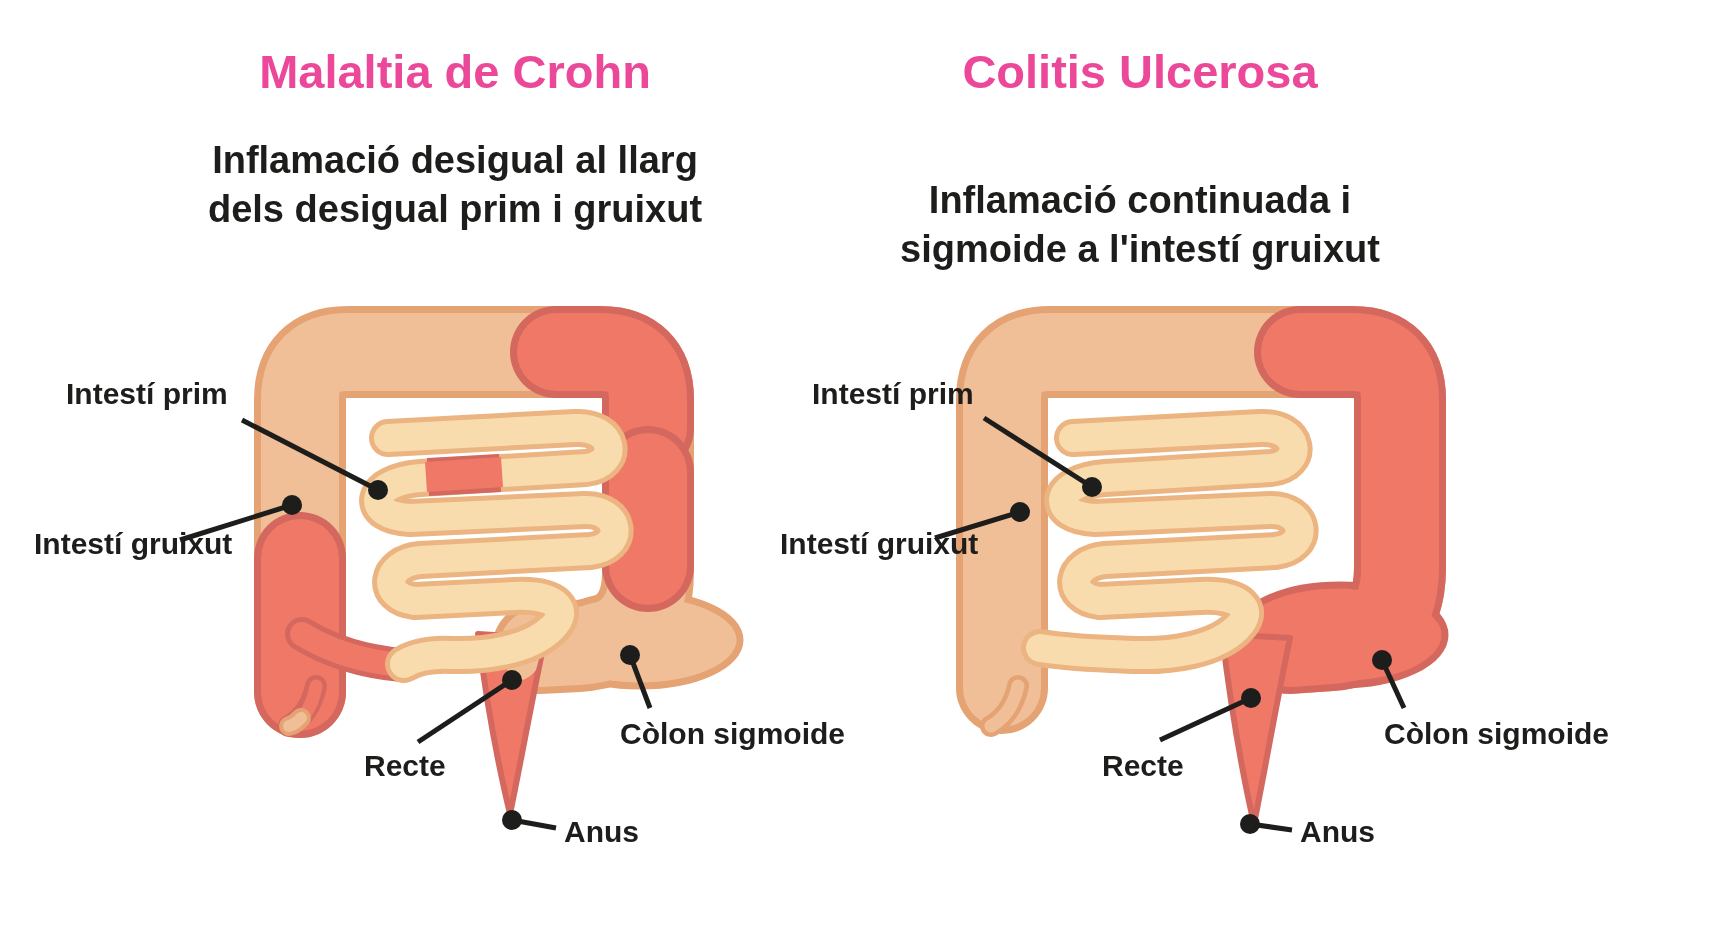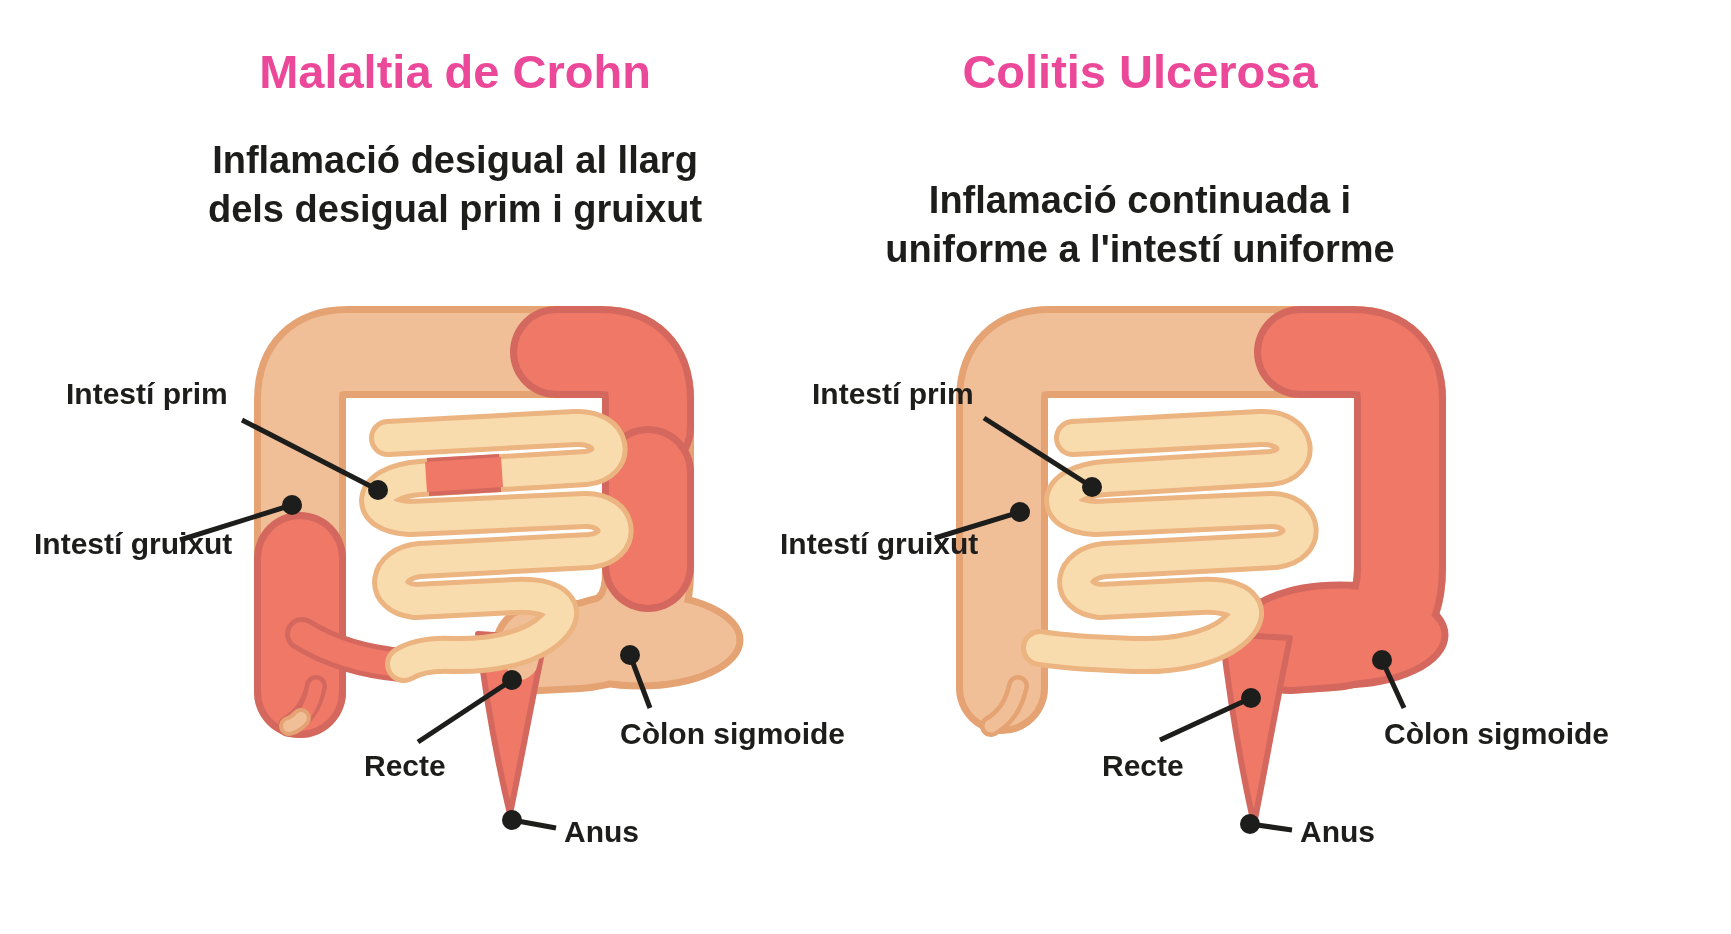--- a/index.html
+++ b/index.html
@@ -117,21 +117,21 @@
 
   <h1 class="panel-title left">Malaltia de Crohn</h1>
   <h1 class="panel-title right">Colitis Ulcerosa</h1>
 
   <p class="panel-subtitle left">
     <span>Inflamació desigual al llarg</span><br>
     <span>dels desigual prim i gruixut</span>
   </p>
   <p class="panel-subtitle right">
     <span>Inflamació continuada i</span><br>
-    <span>uniforme a l'intestí uniforme</span>
+    <span>sigmoide a l'intestí gruixut</span>
   </p>
 
   <p class="lbl" style="left:62px;top:374px;">Intestí prim</p>
   <p class="lbl" style="left:30px;top:524px;">Intestí gruixut</p>
   <p class="lbl" style="left:360px;top:746px;">Recte</p>
   <p class="lbl" style="left:616px;top:714px;">Còlon sigmoide</p>
   <p class="lbl" style="left:560px;top:812px;">Anus</p>
 
   <p class="lbl" style="left:808px;top:374px;">Intestí prim</p>
   <p class="lbl" style="left:776px;top:524px;">Intestí gruixut</p>

